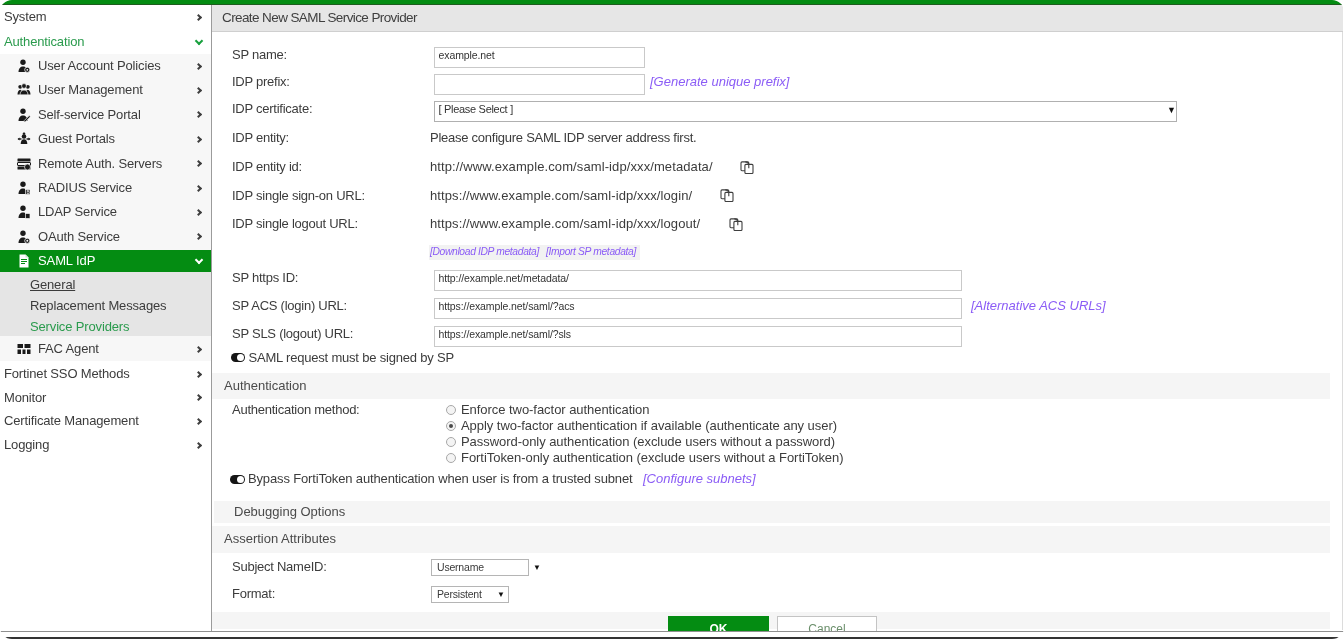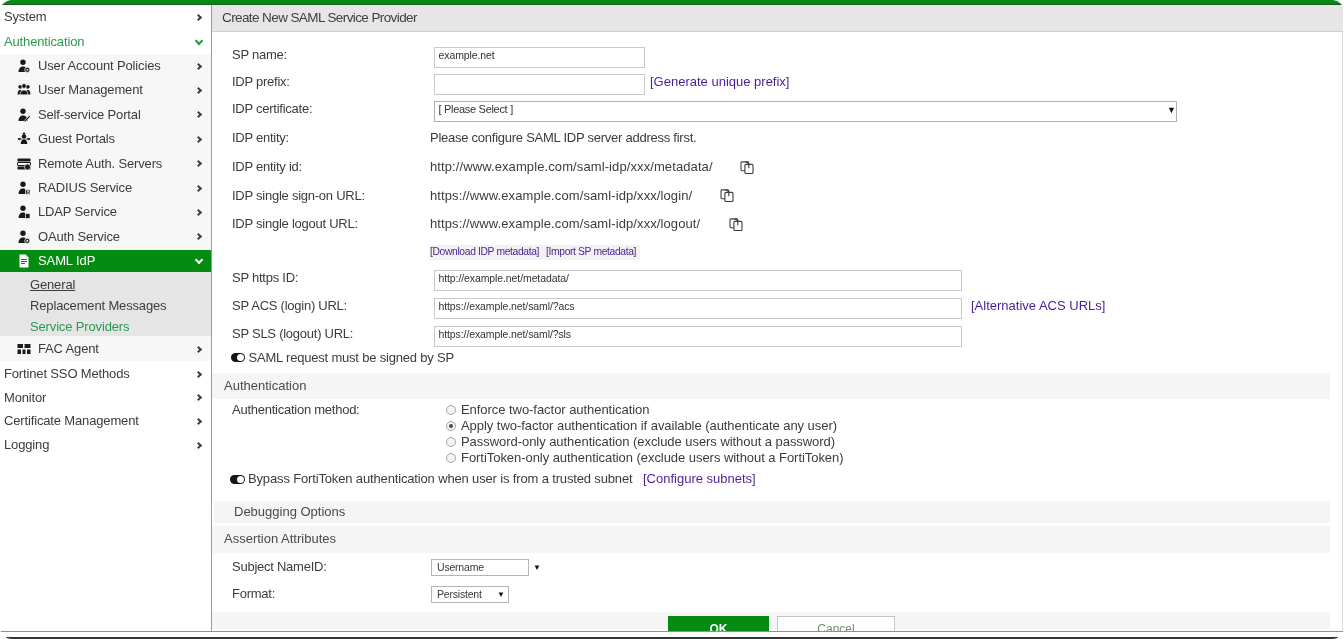--- a/index.html
+++ b/index.html
@@ -23,21 +23,21 @@
 #samlrow { left:0; top:250px; width:211px; height:22px; background:#048c12; color:#fff; font-size:13px; letter-spacing:-0.1px; line-height:22px; padding-left:38px; }
 #samlrow .chevd { border-color:#fff; top:7px; }
 #bg-l3 { left:0; top:272px; width:211px; height:64px; background:#e5e5e5; }
 #bg-l2b { left:0; top:336px; width:211px; height:25px; background:#f7f7f7; }
 
 #cheader { left:212px; top:5px; width:1131px; height:27px; background:#e6e6e6; border-bottom:1px solid #cfcfcf; line-height:26px; font-size:13.5px; color:#3f3f3f; padding-left:10px; letter-spacing:-0.6px;}
 .lbl { position:absolute; left:232px; height:16px; line-height:16px; font-size:13px; letter-spacing:-0.25px; color:#3c3c3c; white-space:nowrap; }
 .val { position:absolute; left:430px; height:16px; line-height:16px; font-size:13px; letter-spacing:0; color:#3c3c3c; white-space:nowrap; }
 .url { letter-spacing:0.1px; }
 .tin { position:absolute; left:434px; height:21px; border:1px solid #c9c9c9; background:#fff; font-size:10.5px; letter-spacing:-0.1px; color:#333; line-height:14.5px; padding-left:3.5px; white-space:nowrap; }
-.seclink { position:absolute; font-size:13px; letter-spacing:0; color:#4c1d95; white-space:nowrap; }
+.seclink { position:absolute; font-size:13px; letter-spacing:0; color:#8b5cf6; white-space:nowrap;font-style:italic; }
 .copyic { position:absolute; width:14px; height:13px; }
 .secbar { position:absolute; background:#f5f5f5; font-size:13px; color:#4a4a4a; letter-spacing:0; }
 .toggle { position:absolute; width:14.5px; height:9.5px; background:#151515; border-radius:5px; }
 .toggle::after { content:""; position:absolute; right:1px; top:1.25px; width:7px; height:7px; background:#fff; border-radius:50%; }
 .radio { position:absolute; left:446px; width:10px; height:10px; border-radius:50%; border:1px solid #a8a8a8; background:#f4f4f4; }
 .radio.sel::after { content:""; position:absolute; left:2px; top:2px; width:4px; height:4px; border-radius:50%; background:#4a4a4a; }
 .rlabel { position:absolute; left:461px; height:16px; line-height:16px; font-size:13px; letter-spacing:-0.05px; color:#3c3c3c; white-space:nowrap; }
 .ddown { position:absolute; left:431px; height:17px; border:1px solid #b5b5b5; background:#fff; font-size:10.5px; letter-spacing:-0.2px; color:#3a3a3a; line-height:15px; padding-left:5px; }
 .ddown .arr { position:absolute; top:4px; font-size:8px; line-height:8px; color:#111; }
 #rightline { left:1342px; top:32px; width:1px; height:598px; background:#dcdcdc; }
@@ -208,19 +208,19 @@
   <div class="secbar" style="left:212px; top:526px; width:1118px; height:26.5px; line-height:26.5px; padding-left:12px;">Assertion Attributes</div>
 
   <div class="lbl" style="top:558.5px;">Subject NameID:</div>
   <div class="ddown" style="top:558.5px; width:98px;">Username<span class="arr" style="left:101px;">▼</span></div>
 
   <div class="lbl" style="top:585.5px;">Format:</div>
   <div class="ddown" style="top:585.5px; width:78px;">Persistent<span class="arr" style="left:65px;">▼</span></div>
 
   <div class="abs" id="btnstrip"></div>
   <div class="abs" style="left:668px; top:616.3px; width:101px; height:15.5px; background:#048c12; color:#fff; font-size:12px; font-weight:700; text-align:center; line-height:26.5px; overflow:hidden;">OK</div>
-  <div class="abs" style="left:777px; top:616.3px; width:118px; height:15.5px; background:#fff; border:1px solid #c4c4c4; color:#6b8f6b; font-size:12px; text-align:center; line-height:25.5px; overflow:hidden;">Cancel</div>
+  <div class="abs" style="left:777px; top:616.3px; width:100px; height:15.5px; background:#fff; border:1px solid #c4c4c4; color:#6b8f6b; font-size:12px; text-align:center; line-height:25.5px; overflow:hidden;">Cancel</div>
 
   <div class="abs" id="rightline"></div>
   <div class="abs" id="botline"></div>
   <div class="abs" id="botwhite"></div>
   <div class="abs" id="botbar"></div>
 </div>
 
 </body></html>

